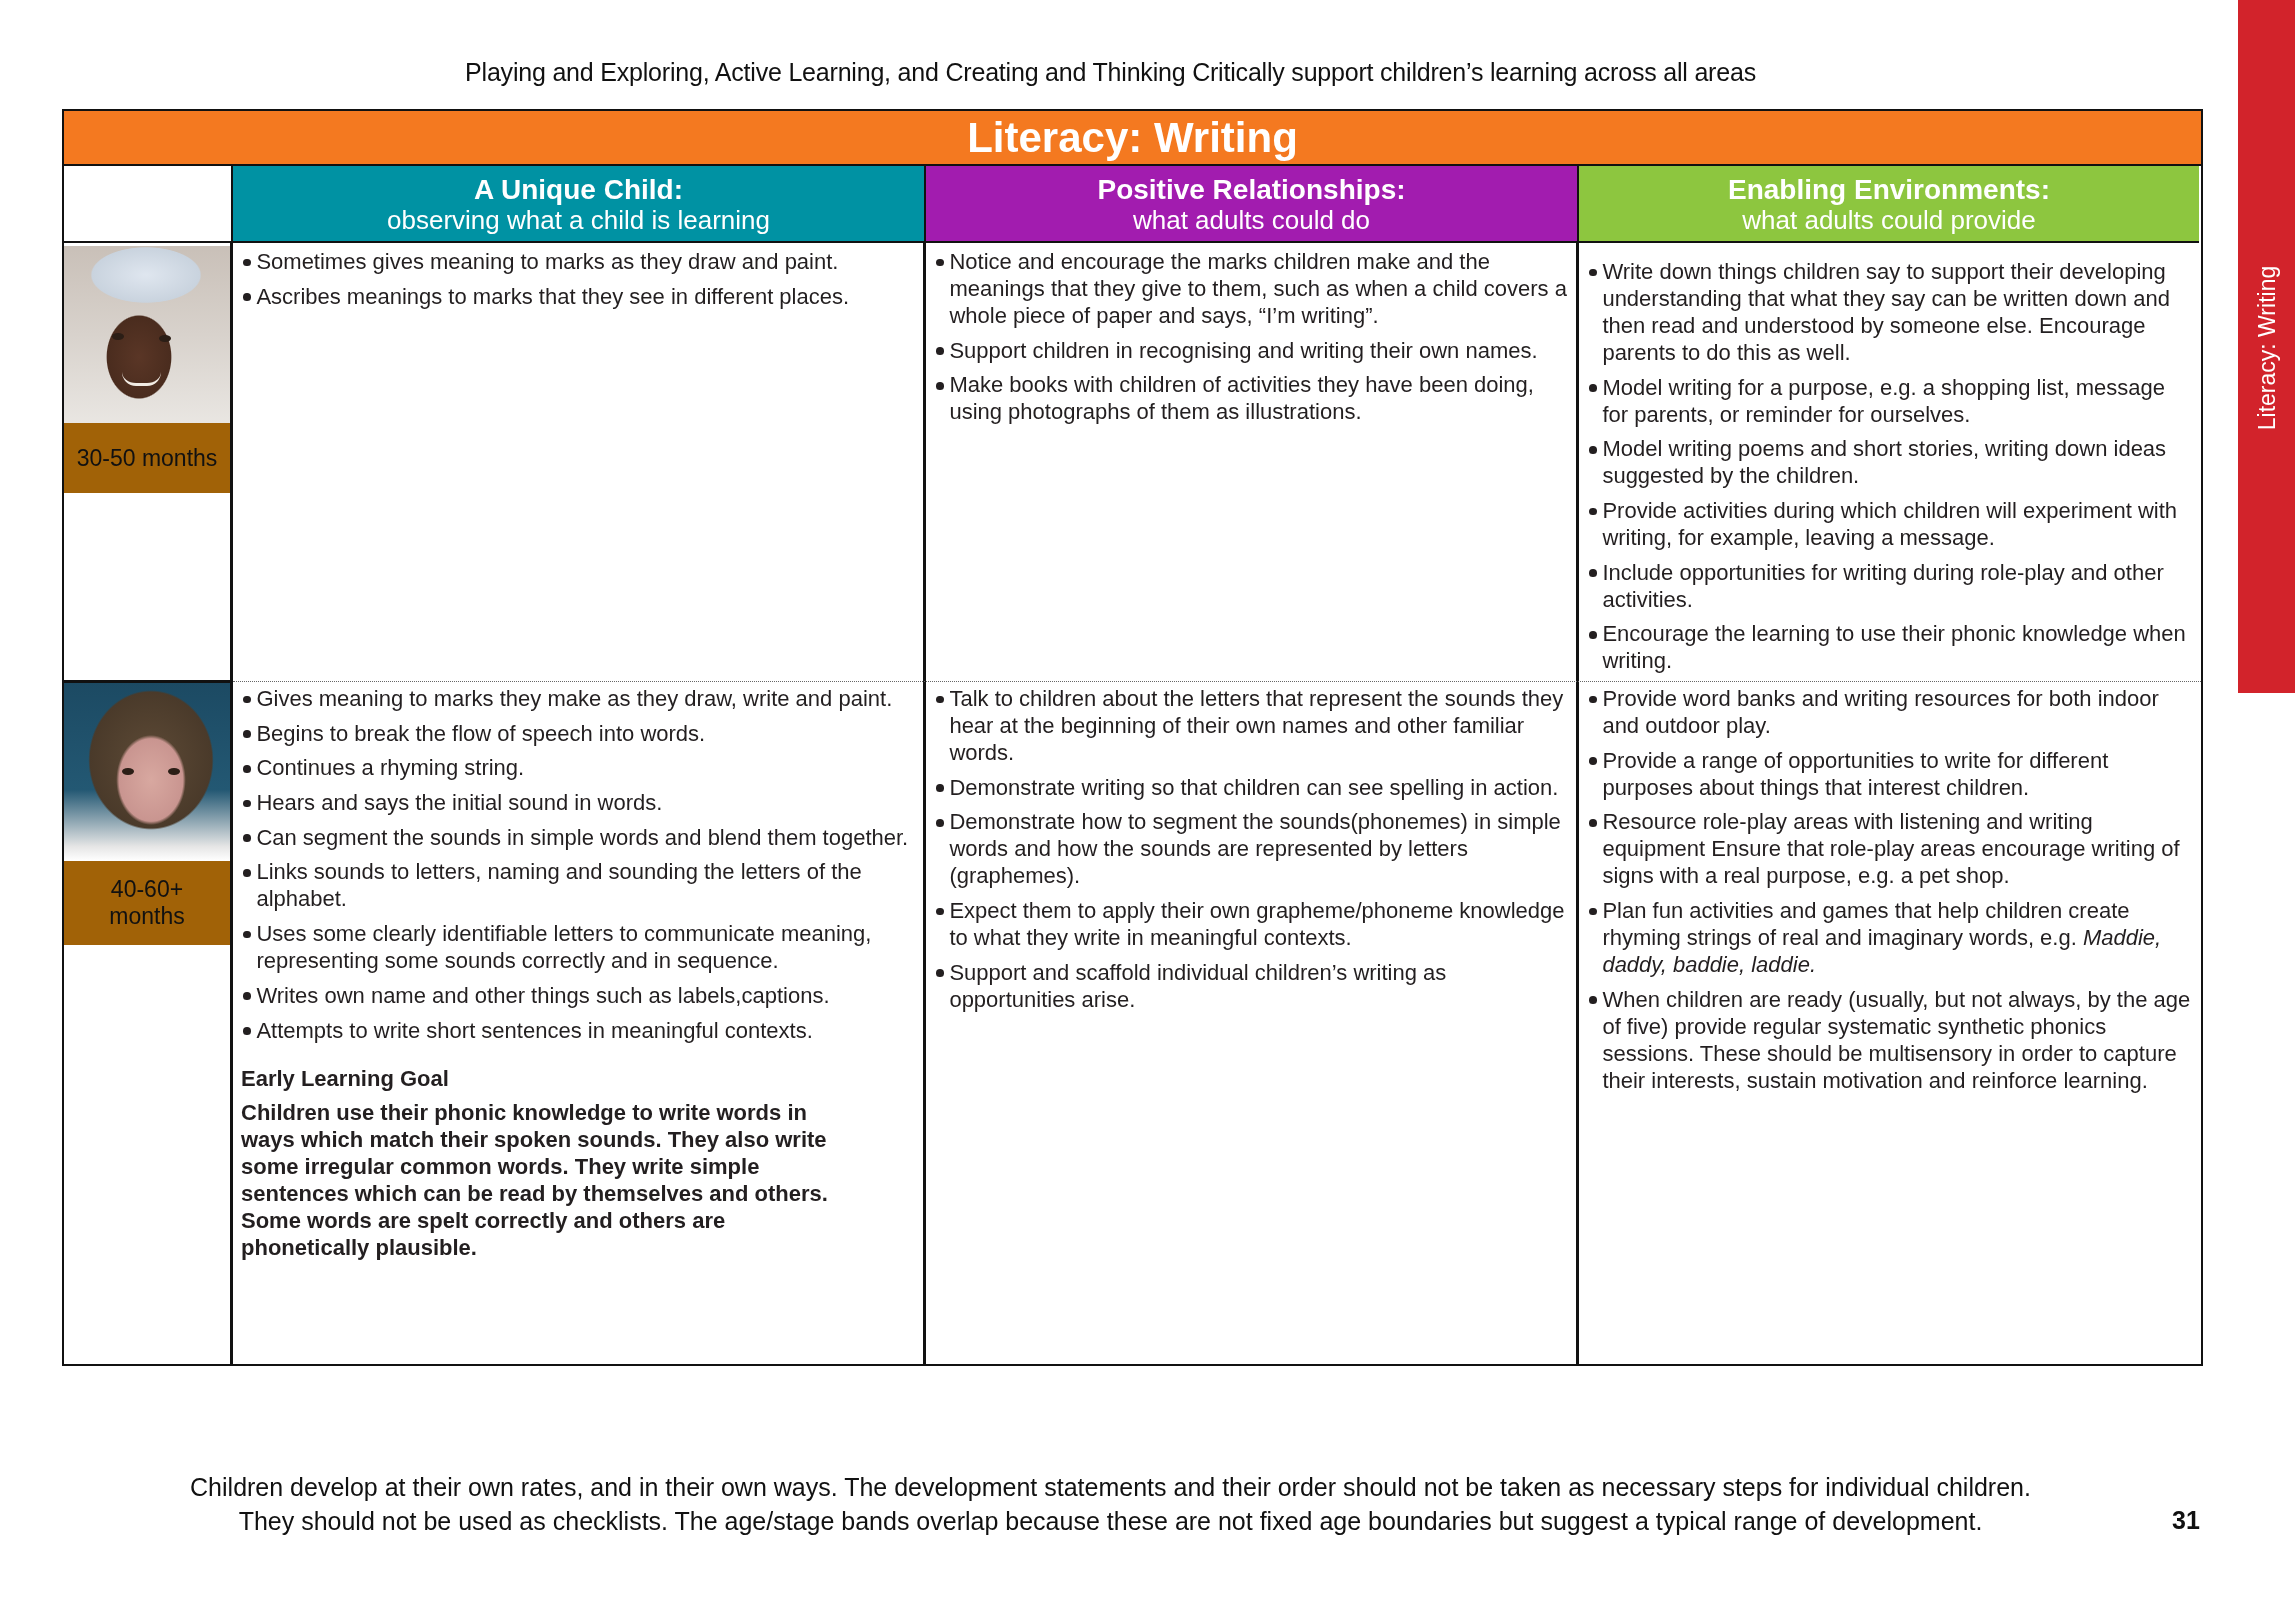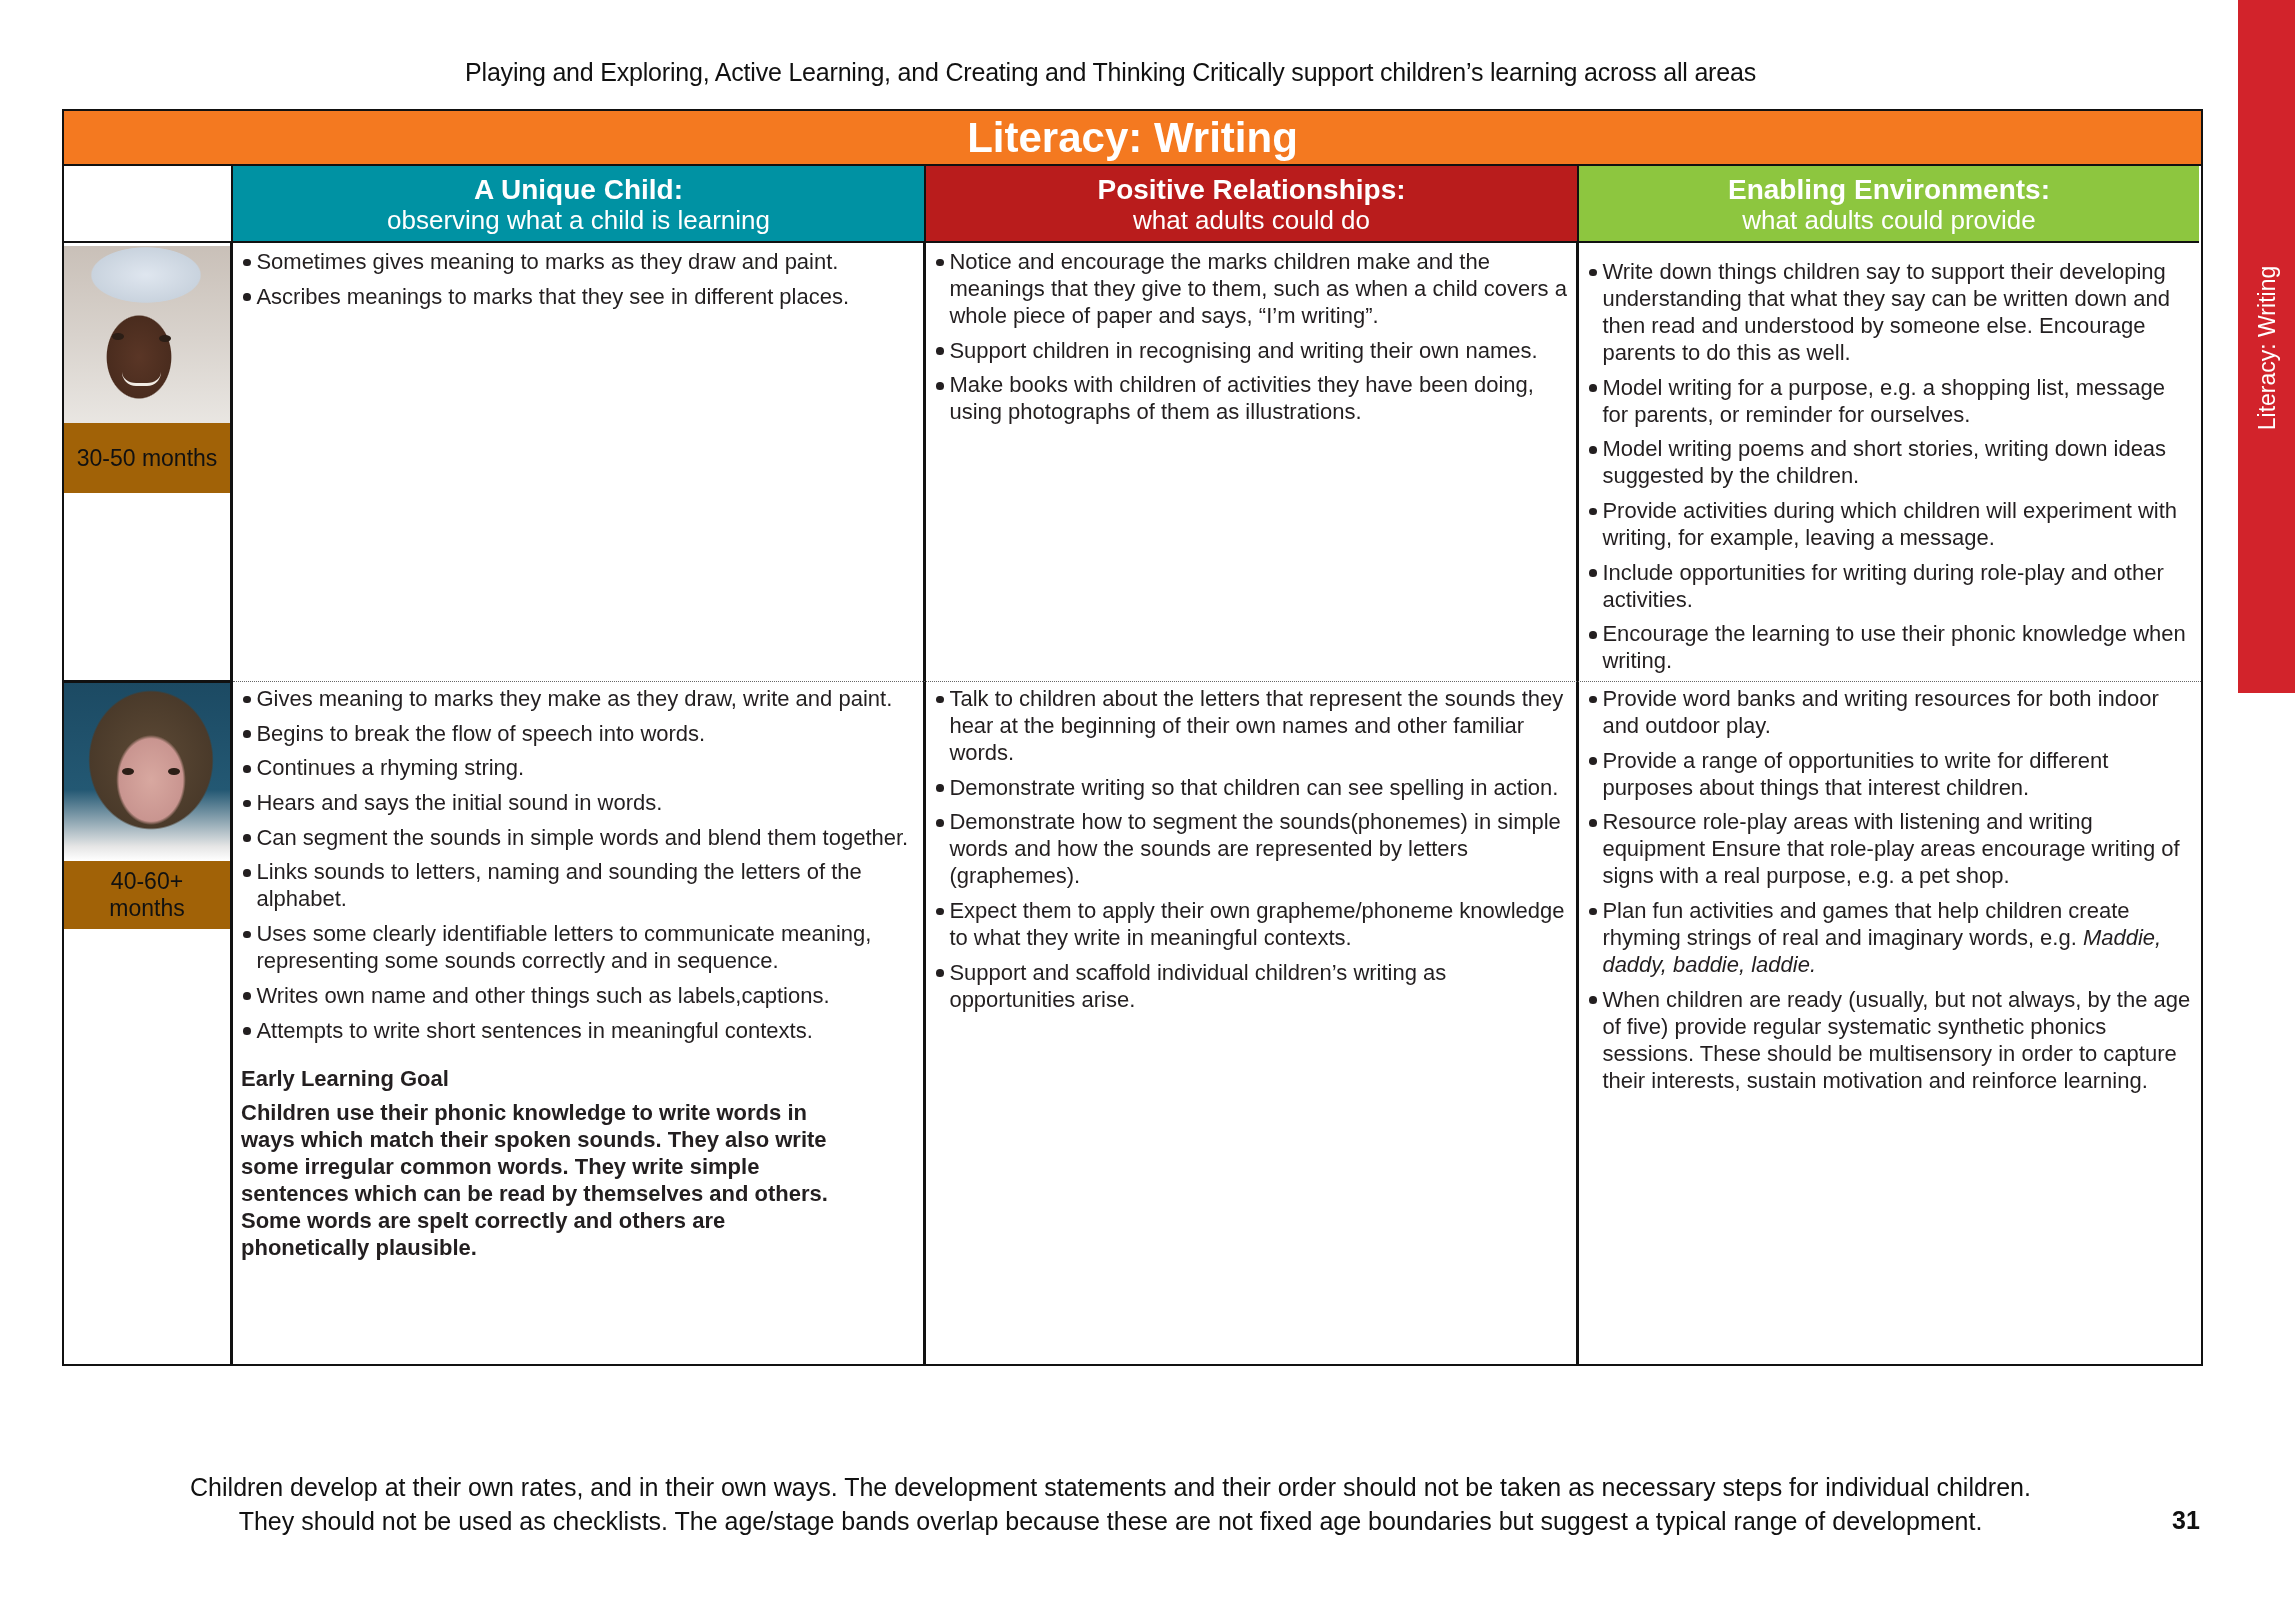--- a/index.html
+++ b/index.html
@@ -31,21 +31,21 @@
     color: #fff; font-weight: bold; font-size: 42px; text-align: center; line-height: 54px;
   }
   .hdr {
     position: absolute; top: 55px; height: 77px; border-bottom: 2.9px solid #111;
     color: #fff; text-align: center; padding-top: 7.7px;
   }
   .hdr .h1 { font-weight: bold; font-size: 28px; line-height: 31px; }
   .hdr .h2 { font-size: 26px; line-height: 31px; }
   .hdr-blank { left: 0; width: 169px; background: #fff; border-right: 2.9px solid #111; }
   .hdr-c1 { left: 169px; width: 693px; background: #0092a3; border-right: 2.9px solid #111; }
-  .hdr-c2 { left: 862px; width: 653px; background: #b91c1c; border-right: 2.9px solid #111; }
+  .hdr-c2 { left: 862px; width: 653px; background: #a21caf; border-right: 2.9px solid #111; }
   .hdr-c3 { left: 1515px; width: 620px; background: #8dc63f; }
 
   .vline { position: absolute; top: 132px; bottom: 0; width: 2.9px; background: #111; }
   .row-div {
     position: absolute; left: 169px; right: 0; top: 570px; height: 0;
     border-top: 1.9px dotted #666;
   }
   .img-div {
     position: absolute; left: 0; width: 169px; top: 569px; height: 2.9px; background: #111;
   }
@@ -71,21 +71,21 @@
     border-bottom: 3.9px solid #f2ece4; border-radius: 0 0 19.3px 19.3px;
   }
   .eye { position: absolute; width: 11.6px; height: 6.8px; background: #2b1e16; border-radius: 50%; }
 
   .age-label {
     width: 166px; background: #a16207; color: #111; text-align: center;
     font-size: 23px; line-height: 27px;
     display: flex; align-items: center; justify-content: center;
   }
   .age-1 { height: 70px; }
-  .age-2 { height: 68px; text-align: center; }
+  .age-2 { height: 84px; text-align: center; }
 
   .cell { position: absolute; font-size: 22px; line-height: 27px; color: #231f20; }
   .cell ul { list-style: none; }
   .cell li { position: relative; padding-left: 15.4px; margin-bottom: 7.7px; }
   .cell li::before {
     content: ""; position: absolute; left: 1.9px; top: 10.6px;
     width: 7.7px; height: 7.7px; border-radius: 50%; background: #231f20;
   }
   .goal-title { font-weight: bold; margin-top: 21px; margin-bottom: 7.7px; }
   .goal-text { font-weight: bold; padding-right: 58px; }

